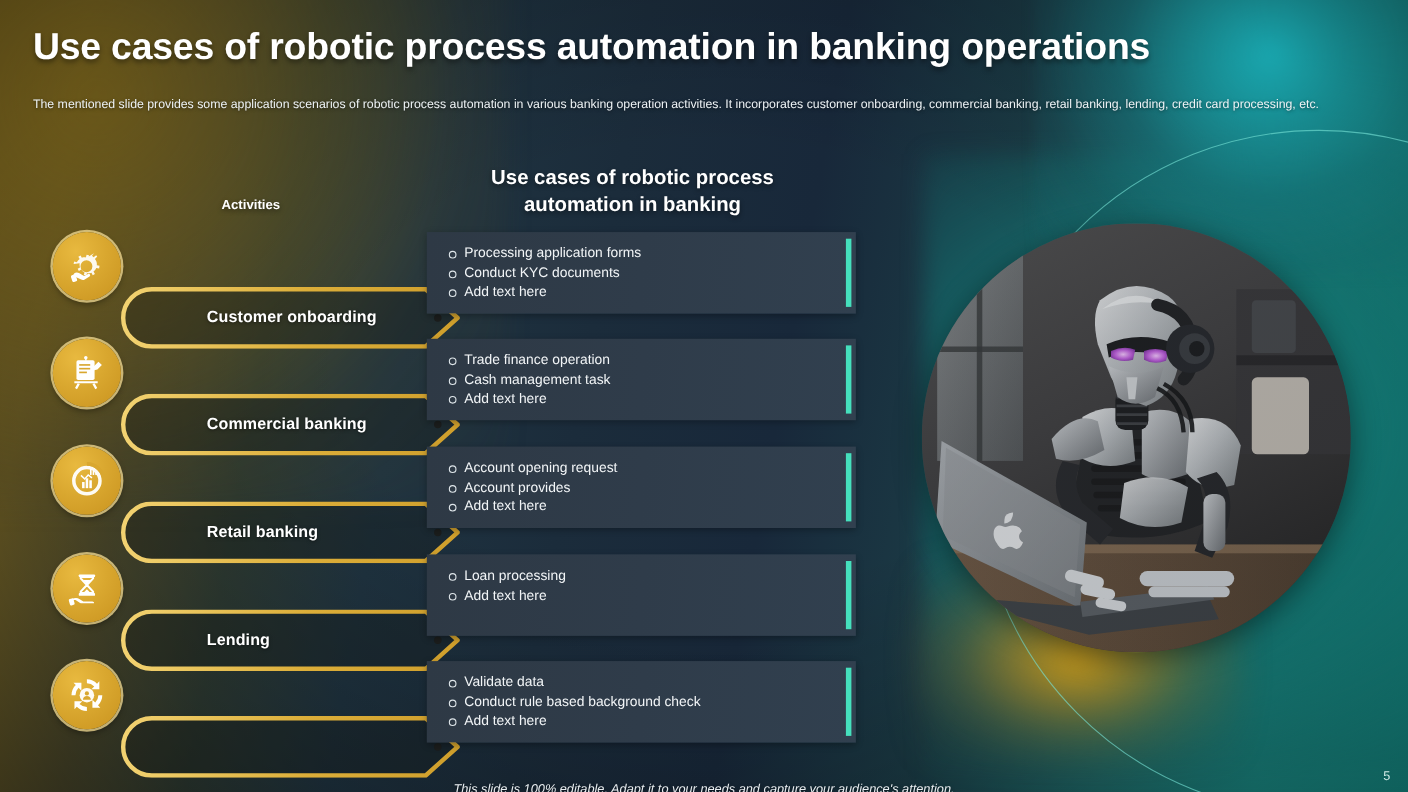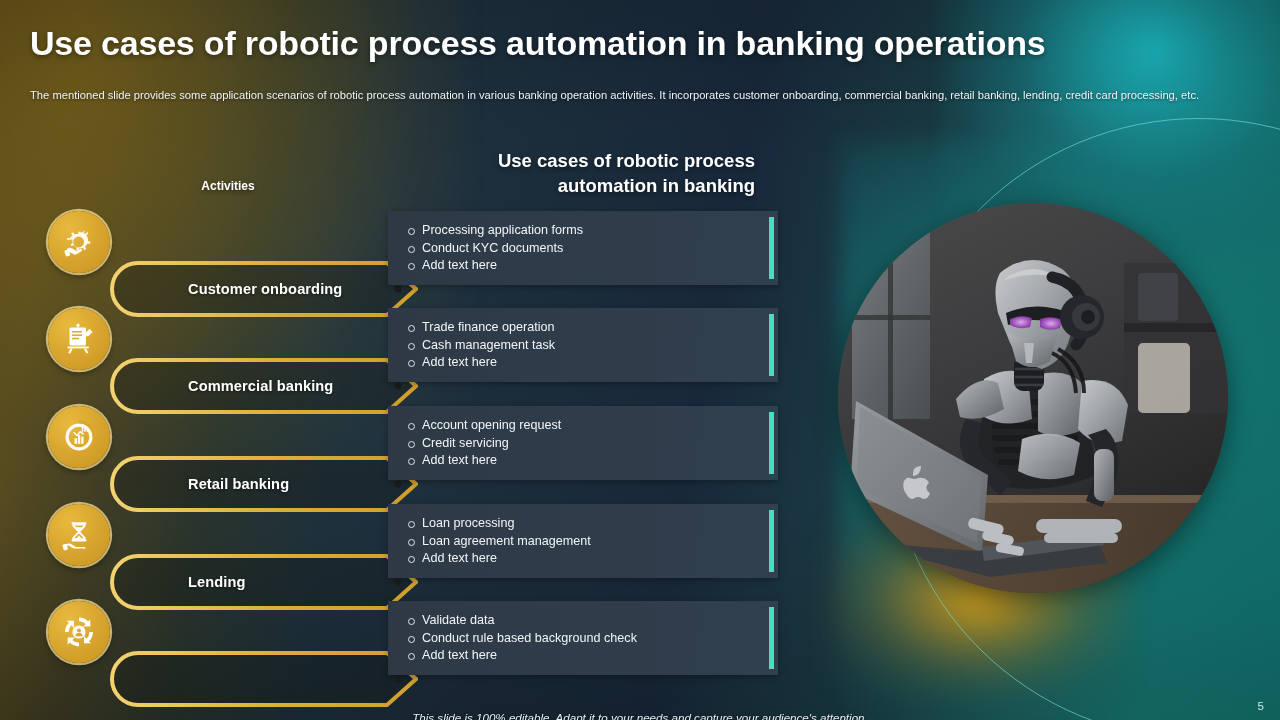--- a/index.html
+++ b/index.html
@@ -127,21 +127,20 @@
     text-shadow: 0 2px 5px rgba(0,0,0,0.45);
   }
   .col-head.activities {
     left: 120px; top: 179px; width: 216px;
     font-size: 12px;
   }
   .col-head.usecases {
     left: 395px; top: 148px; width: 360px;
     font-size: 18.5px;
     line-height: 25px;
-    text-align: right;
   }
 
   
   .row {
     position: absolute;
     left: 48px;
     width: 1180px;
     height: 74px;
   }
 
@@ -358,21 +357,21 @@
           <rect x="13.6" y="19.2" width="2.3" height="5.6"></rect>
           <rect x="16.9" y="15.8" width="2.3" height="9"></rect>
           <rect x="20.2" y="17.6" width="2.3" height="7.2"></rect>
         </g>
         <path d="M12.6 13.2l3.4 3.2 3.2-3.6 3.4 2.6" stroke="#ffffff" stroke-width="1.4" fill="none"></path>
       </svg>
     </div>
     <div class="card">
       <ul>
         <li>Account opening request</li>
-        <li>Credit servicing</li>
+        <li>Account provides</li>
         <li>Add text here</li>
       </ul>
       <div class="card-accent"></div>
     </div>
   </div>
 
   <div class="row" style="top:504px">
     <div class="activity">
       <div class="activity-shape">
         <svg viewBox="0 0 308 56" preserveAspectRatio="none">
@@ -389,21 +388,20 @@
         <path d="M12.4 7.6h11.2v1.2l-5.6 6 5.6 6v1.4H12.4v-1.4l5.6-6-5.6-6z" fill="none" stroke="#ffffff" stroke-width="1.9"></path>
         <path d="M14.6 10.2h6.8l-3.4 3.6z"></path>
         <path d="M18 18.6l3.1 3.3h-6.2z"></path>
         <path d="M4.5 27.6c2.4-1.4 4.9-1.3 7 .1l3.3 2.2h8.2c.9 0 1.6.7 1.6 1.5H13.2c-.6 0-1.2-.2-1.7-.5l-3.1-2c-1-.6-2.1-.6-3.1 0l-.6.4-1-1.4z"></path>
         <rect x="2" y="27.2" width="4.4" height="6" rx="1.2" transform="rotate(-16 4.2 30.2)"></rect>
       </svg>
     </div>
     <div class="card">
       <ul>
         <li>Loan processing</li>
-        <li>Loan agreement management</li>
         <li>Add text here</li>
       </ul>
       <div class="card-accent"></div>
     </div>
   </div>
 
   <div class="row" style="top:601px">
     <div class="activity">
       <div class="activity-shape">
         <svg viewBox="0 0 308 56" preserveAspectRatio="none">

